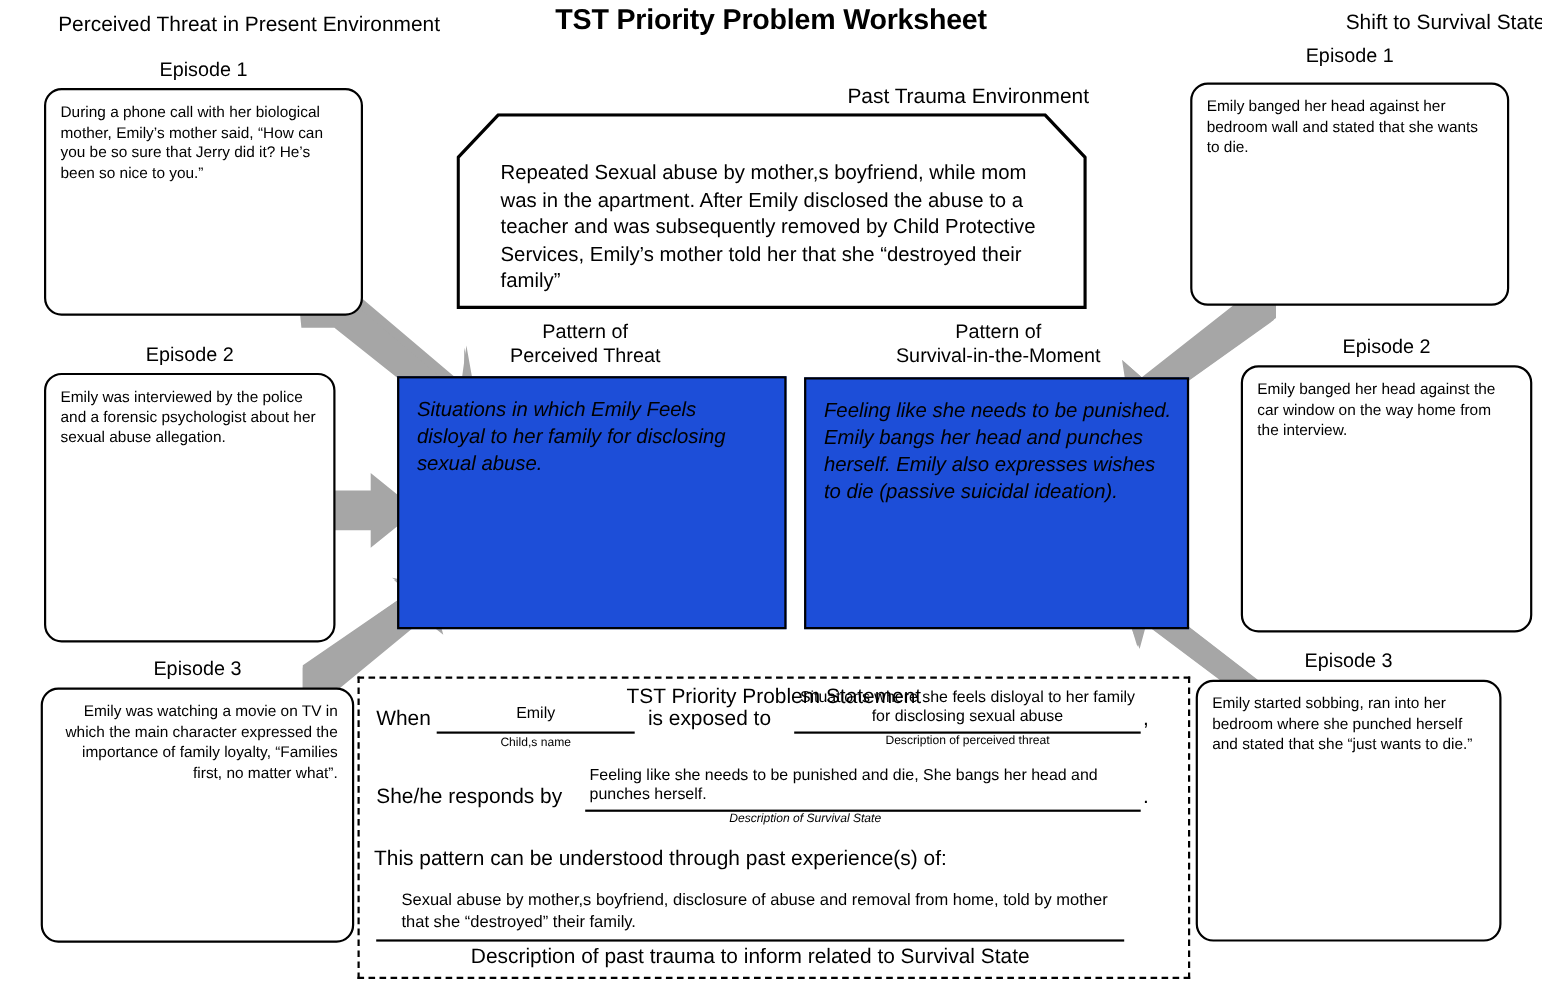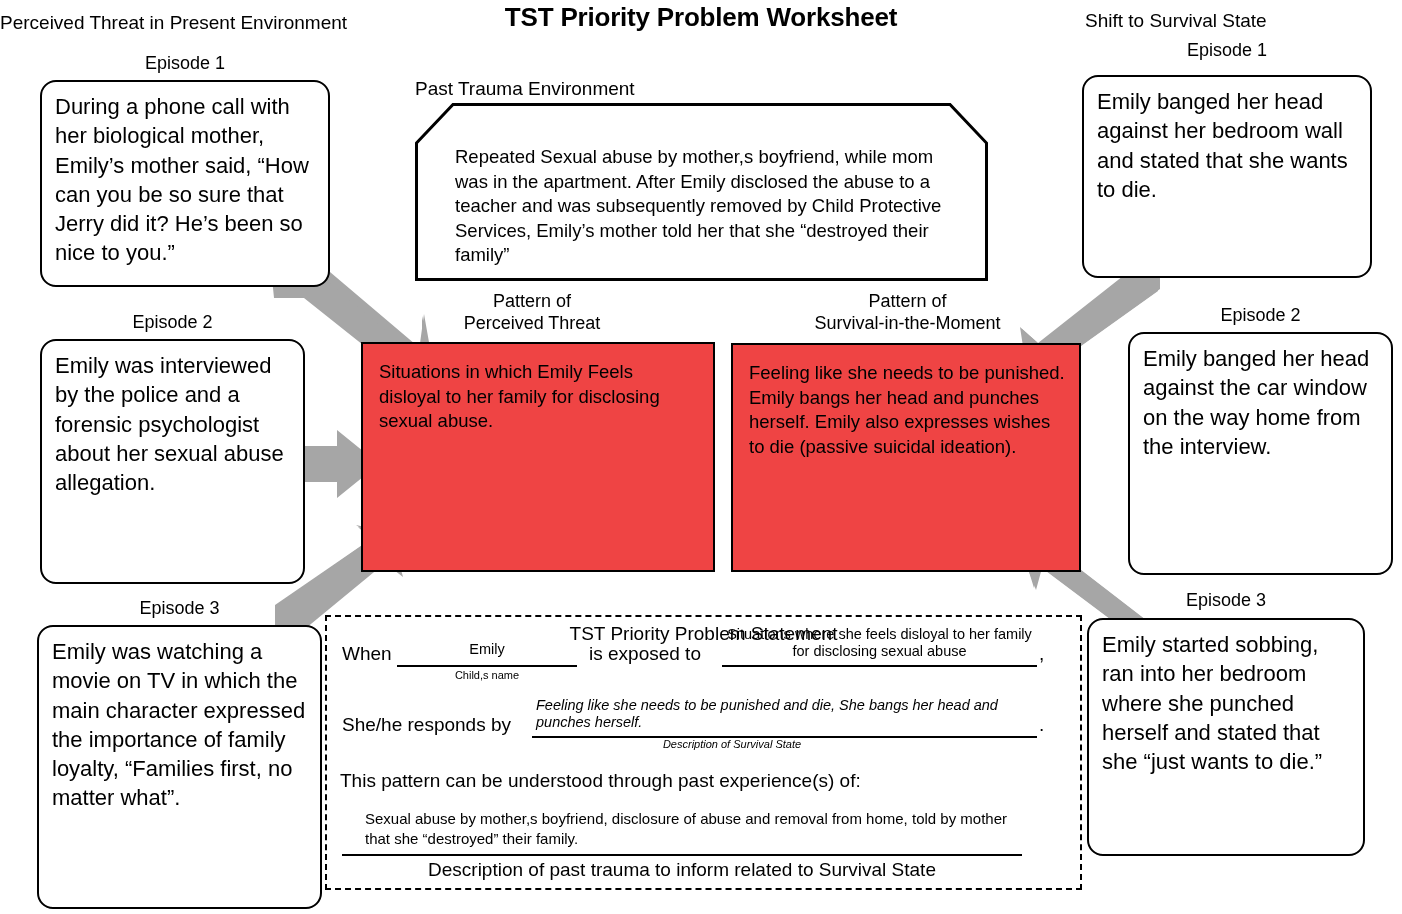--- a/index.html
+++ b/index.html
@@ -23,50 +23,51 @@
   
   #main-title {
     left: 0; top: 2px; width: 1402px;
     text-align: center;
     font-size: 26px;
     font-weight: bold;
     letter-spacing: -0.2px;
   }
   .col-header {
     font-size: 19px;
-    text-align: left;
+    text-align: right;
     white-space: nowrap;
   }
   .box-label {
     font-size: 18px;
     text-align: center;
     line-height: 1.12;
   }
 
   
   .ep-box {
     border: 2.5px solid #000;
     border-radius: 16px;
     background: #fff;
     box-sizing: border-box;
-    font-size: 22px;
+    font-size: 14px;
     line-height: 1.33;
     padding: 10px 13px 8px 13px;
     z-index: 4;
   }
 
   
   .pattern-box {
     border: 2.5px solid #000;
-    background: #ef4444;
+    background: #1d4ed8;
     box-sizing: border-box;
     font-size: 18.5px;
     line-height: 1.33;
     padding: 16px 14px 16px 16px;
     z-index: 4;
+    font-style: italic;
   }
 
   
   #past-trauma-box {
     background: #fff;
     box-sizing: border-box;
     z-index: 4;
   }
   #past-trauma-box .ptb-frame {
     position: absolute;
@@ -101,21 +102,21 @@
     border-bottom: 2px solid #000;
     text-align: center;
     vertical-align: bottom;
   }
   .filled {
     font-size: 14.5px;
     line-height: 1.15;
     display: block;
     padding-bottom: 1px;
   }
-  .filled.left-align { text-align: left; padding-left: 4px; font-style: italic; }
+  .filled.left-align { text-align: left; padding-left: 4px; }
   .caption {
     position: absolute;
     font-size: 11px;
     text-align: center;
     white-space: nowrap;
   }
   .big-line {
     position: absolute;
     font-size: 19px;
     white-space: nowrap;
@@ -189,21 +190,21 @@
   <div class="abs ep-box" style="left:40px; top:80px; width:290px; height:207px;">
     <span>During a phone call with her biological mother, Emily’s mother said, “How can you be so sure that Jerry did it? He’s been so nice to you.”</span>
   </div>
 
   <div class="abs box-label" style="left:40px; top:312px; width:265px;">Episode 2</div>
   <div class="abs ep-box" style="left:40px; top:339px; width:265px; height:245px;">
     <span>Emily was interviewed by the police and a forensic psychologist about her sexual abuse allegation.</span>
   </div>
 
   <div class="abs box-label" style="left:37px; top:598px; width:285px;">Episode 3</div>
-  <div class="abs ep-box" style="left:37px; top:625px; width:285px; height:284px;">
+  <div class="abs ep-box" style="left:37px; top:625px; width:285px; height:232px;text-align:right;">
     <span>Emily was watching a movie on TV in which the main character expressed the importance of family loyalty, “Families first, no matter what”.</span>
   </div>
 
   <div class="abs box-label" style="left:1082px; top:40px; width:290px;">Episode 1</div>
   <div class="abs ep-box" style="left:1082px; top:75px; width:290px; height:203px;">
     <span>Emily banged her head against her bedroom wall and stated that she wants to die.</span>
   </div>
 
   <div class="abs box-label" style="left:1128px; top:305px; width:265px;">Episode 2</div>
   <div class="abs ep-box" style="left:1128px; top:332px; width:265px; height:243px;">
@@ -251,20 +252,21 @@
     <div class="caption" style="left:70px; top:52px; width:180px;">Child,s name</div>
 
     <div class="stmt-line" style="left:262px; top:26px;">is exposed to</div>
 
     <div class="abs blank" style="left:395px; top:9px; width:315px; height:39px;">
       <span class="filled">Situations where she feels disloyal to her family for disclosing sexual abuse</span>
     </div>
 
     <div class="stmt-line" style="left:712px; top:26px; font-size:19px;">,</div>
 
+    <div class="caption" style="left:395px; top:50px; width:315px;">Description of perceived threat</div>
 
     <div class="stmt-line" style="left:15px; top:97px;">She/he responds by</div>
 
     <div class="abs blank" style="left:205px; top:80px; width:505px; height:39px;">
       <span class="filled left-align">Feeling like she needs to be punished and die, She bangs her head and punches herself.</span>
     </div>
 
     <div class="stmt-line" style="left:712px; top:97px;">.</div>
 
     <div class="caption" style="left:205px; top:121px; width:400px;font-style:italic;">Description of Survival State</div>

